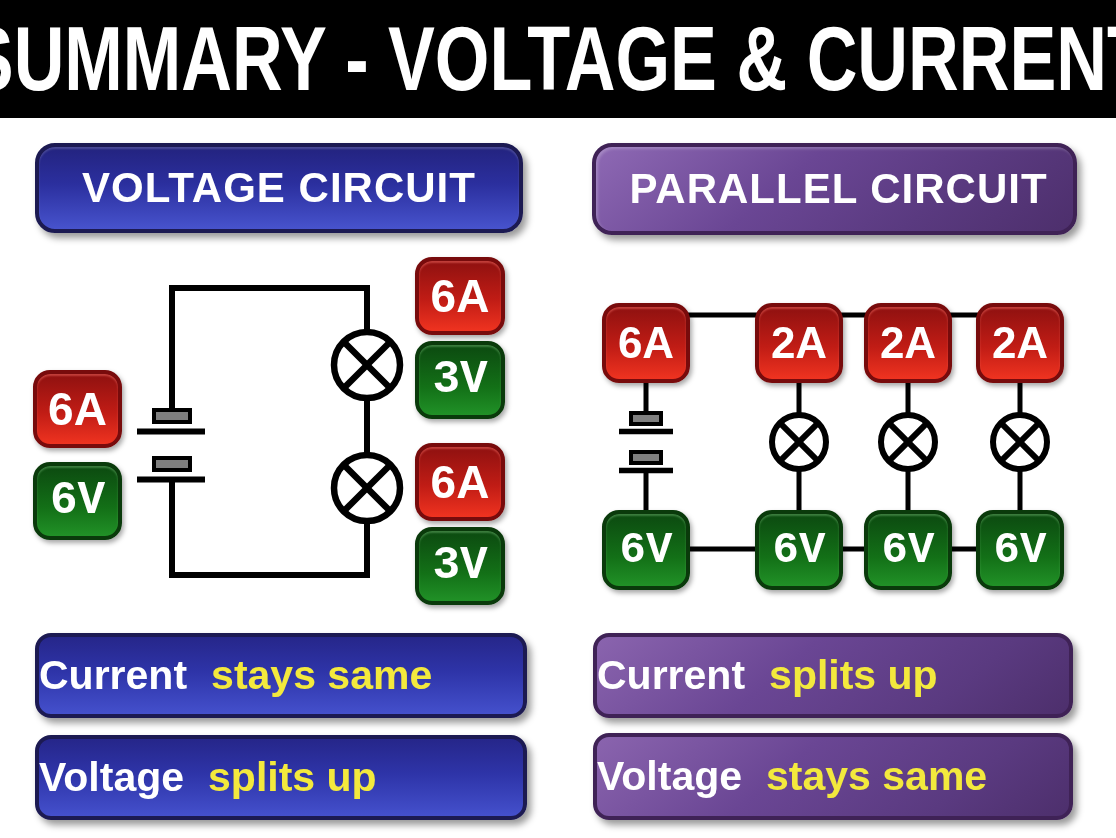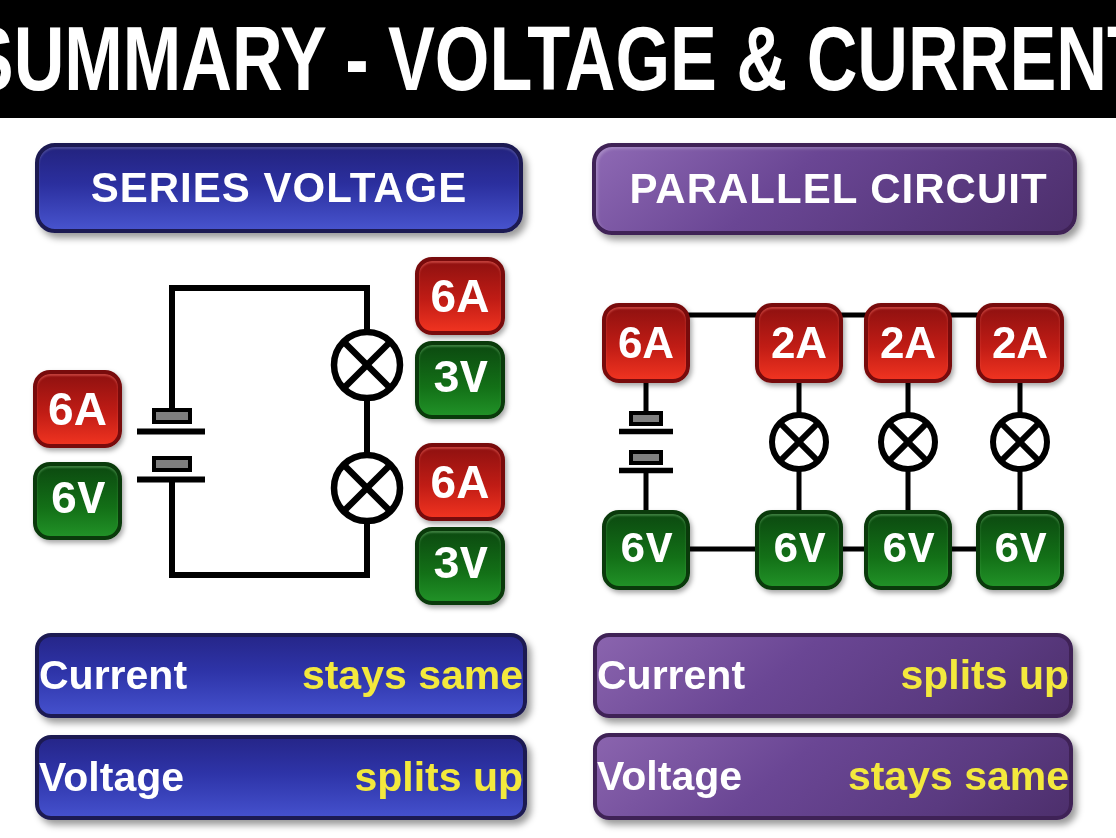--- a/index.html
+++ b/index.html
@@ -27,42 +27,42 @@
          display:flex;align-items:center;justify-content:center;
          color:#fff;font-weight:bold;font-size:46px;
          box-shadow:2px 3px 5px rgba(0,0,0,0.35);}
   .badge.red{background:linear-gradient(180deg,#8f1110 0%,#c01c15 55%,#ef3320 100%);
              border:4px solid #780b0c;box-shadow:2px 3px 5px rgba(0,0,0,0.35),inset 0 2px 2px rgba(255,120,110,0.45);}
   .badge.green{background:linear-gradient(180deg,#0c4a10 0%,#137017 60%,#219127 100%);
                border:4px solid #0a3a0b;box-shadow:2px 3px 5px rgba(0,0,0,0.35),inset 0 2px 2px rgba(150,220,150,0.35);font-family:Liberation Mono, monospace;}
 
   
   .stmt{position:absolute;height:85px;border-radius:16px;box-sizing:border-box;
-        display:flex;align-items:center;justify-content:space-between;gap:16px;
+        display:flex;align-items:center;justify-content:flex-start;gap:24px;
         font-weight:bold;font-size:41px;box-shadow:4px 5px 7px rgba(0,0,0,0.40);}
   .stmt.blue{background:linear-gradient(180deg,#26268a 0%,#2e34a8 45%,#4450cc 100%);
              border:4px solid #1c1a52;}
   .stmt.purple{background:linear-gradient(140deg,#8a64ae 0%,#6a4694 40%,#5a3a80 75%,#4d2f6c 100%);
                border:4px solid #3f2256;}
   .stmt .w{color:#ffffff;}
   .stmt .y{color:#f3e93d;}
 
   .circuit-svg{position:absolute;}
 </style>
 </head>
 <body>
 
 <div class="page">
 
   <div class="title-bar">
     <div class="title-text">SUMMARY - VOLTAGE &amp; CURRENT</div>
   </div>
 
   <div class="hdr blue" style="left:35px;top:143px;width:488px;">
-    <span>SERIES VOLTAGE</span>
+    <span>VOLTAGE CIRCUIT</span>
   </div>
   <div class="hdr purple" style="left:592px;top:143px;width:485px;height:92px;">
     <span>PARALLEL CIRCUIT</span>
   </div>
 
   <svg class="circuit-svg" style="left:130px;top:280px;" width="290" height="310" viewBox="0 0 290 310">
 
     <polyline points="42,130 42,8 237,8 237,295 42,295 42,202" fill="none" stroke="#000" stroke-width="6" stroke-linejoin="miter"></polyline>
 
     <g>

